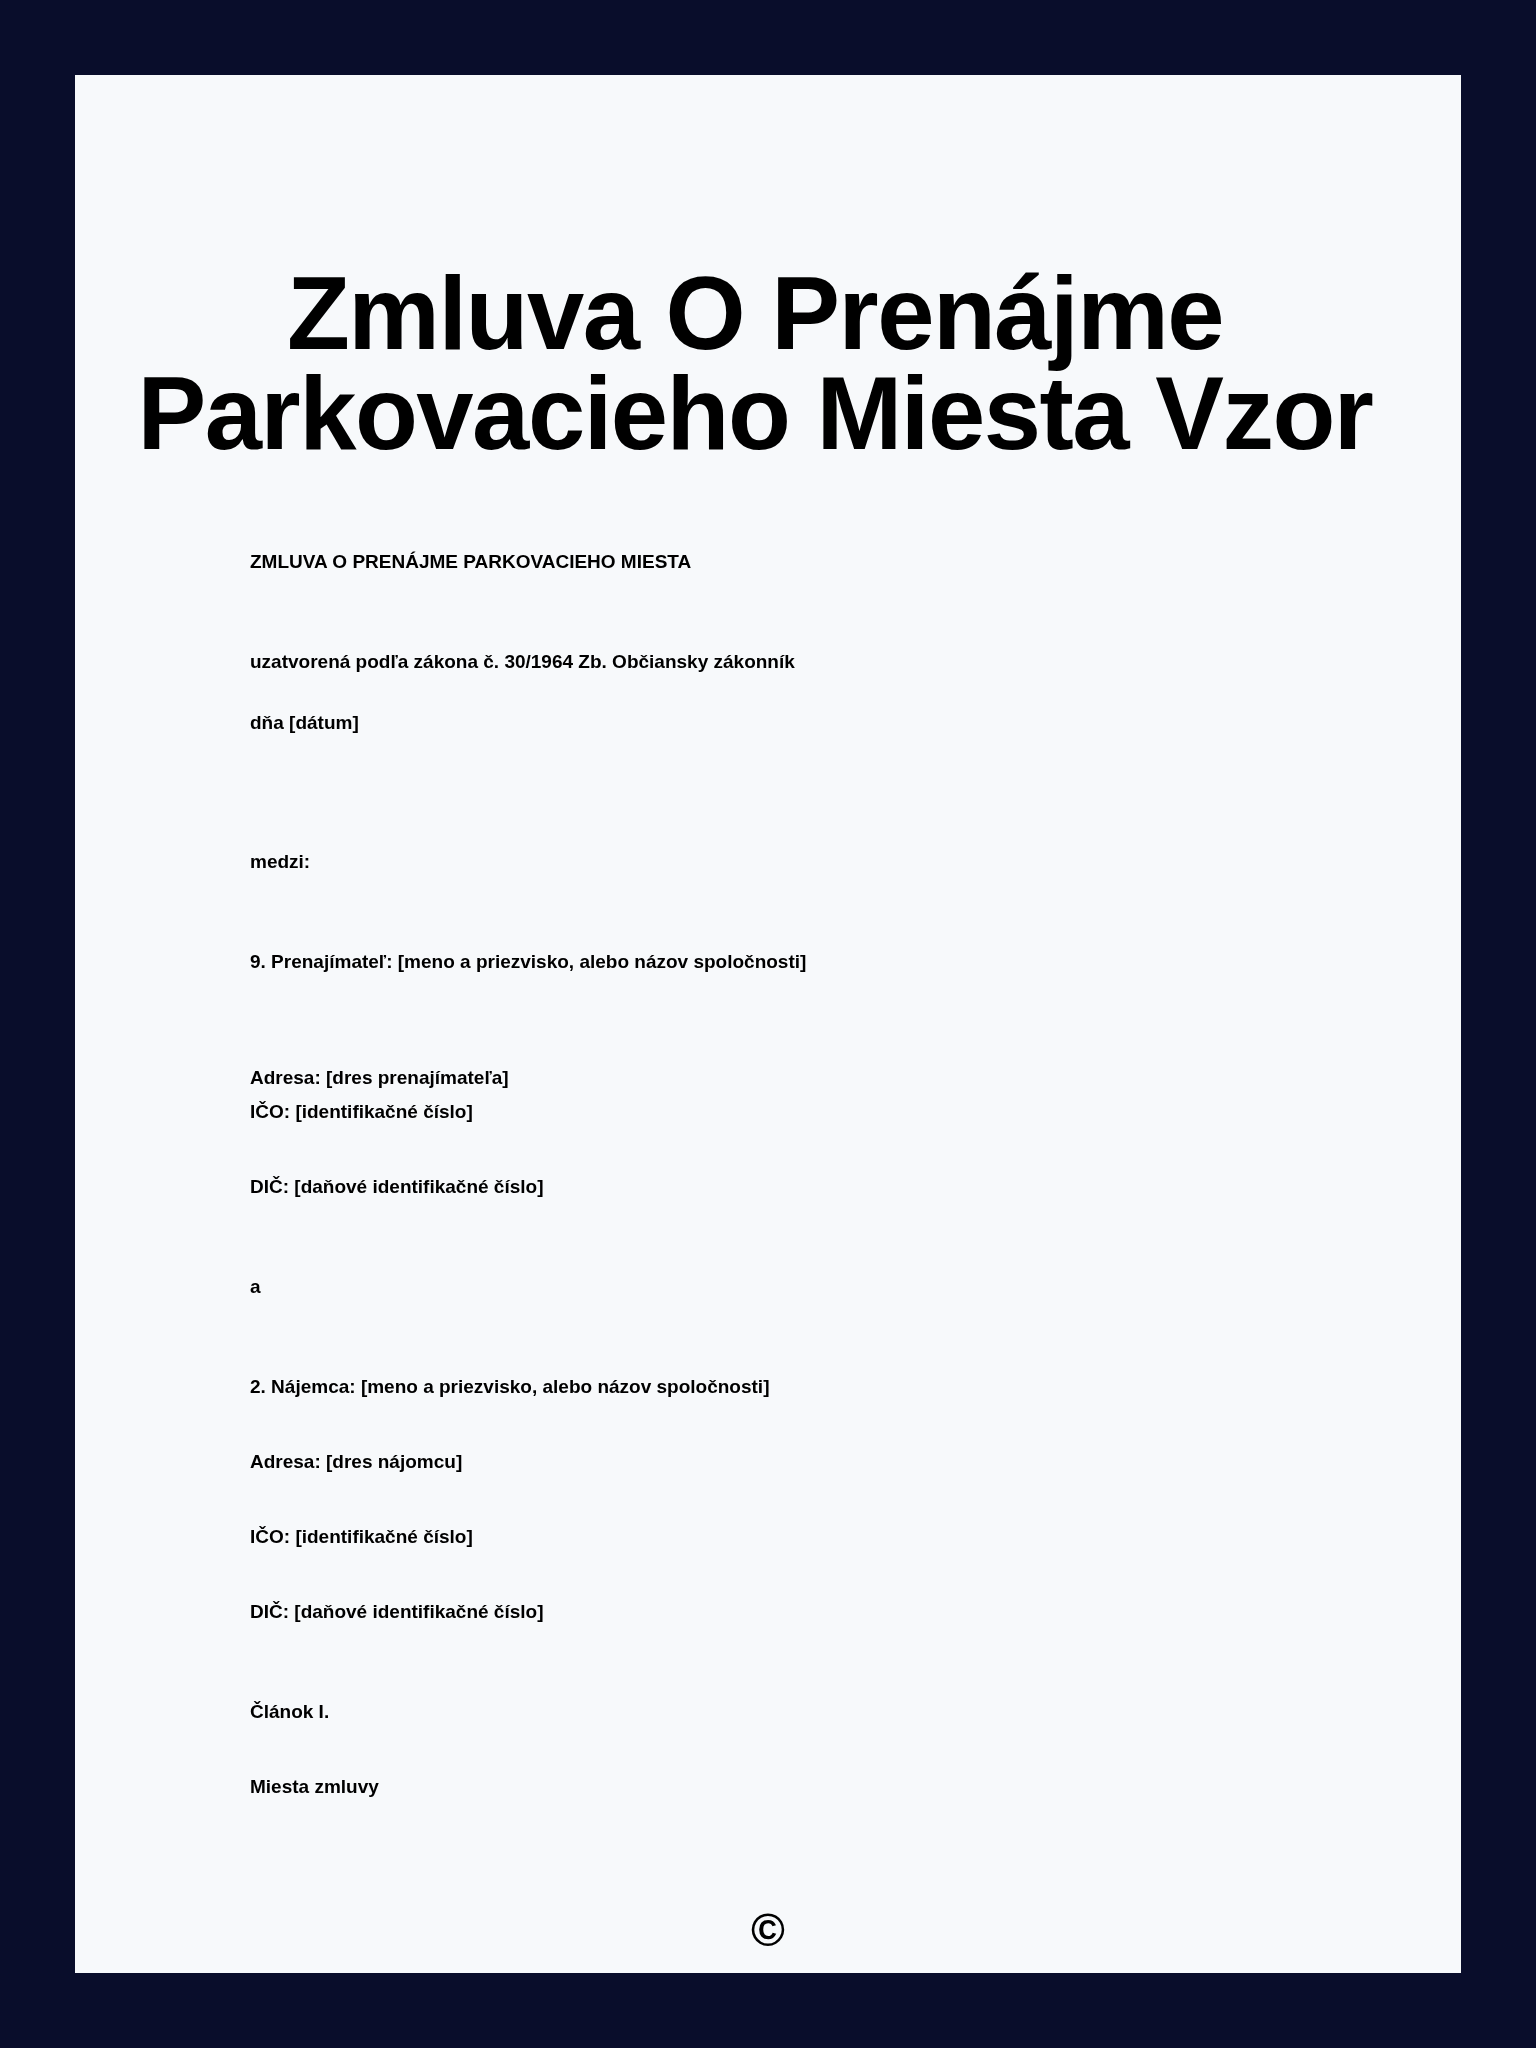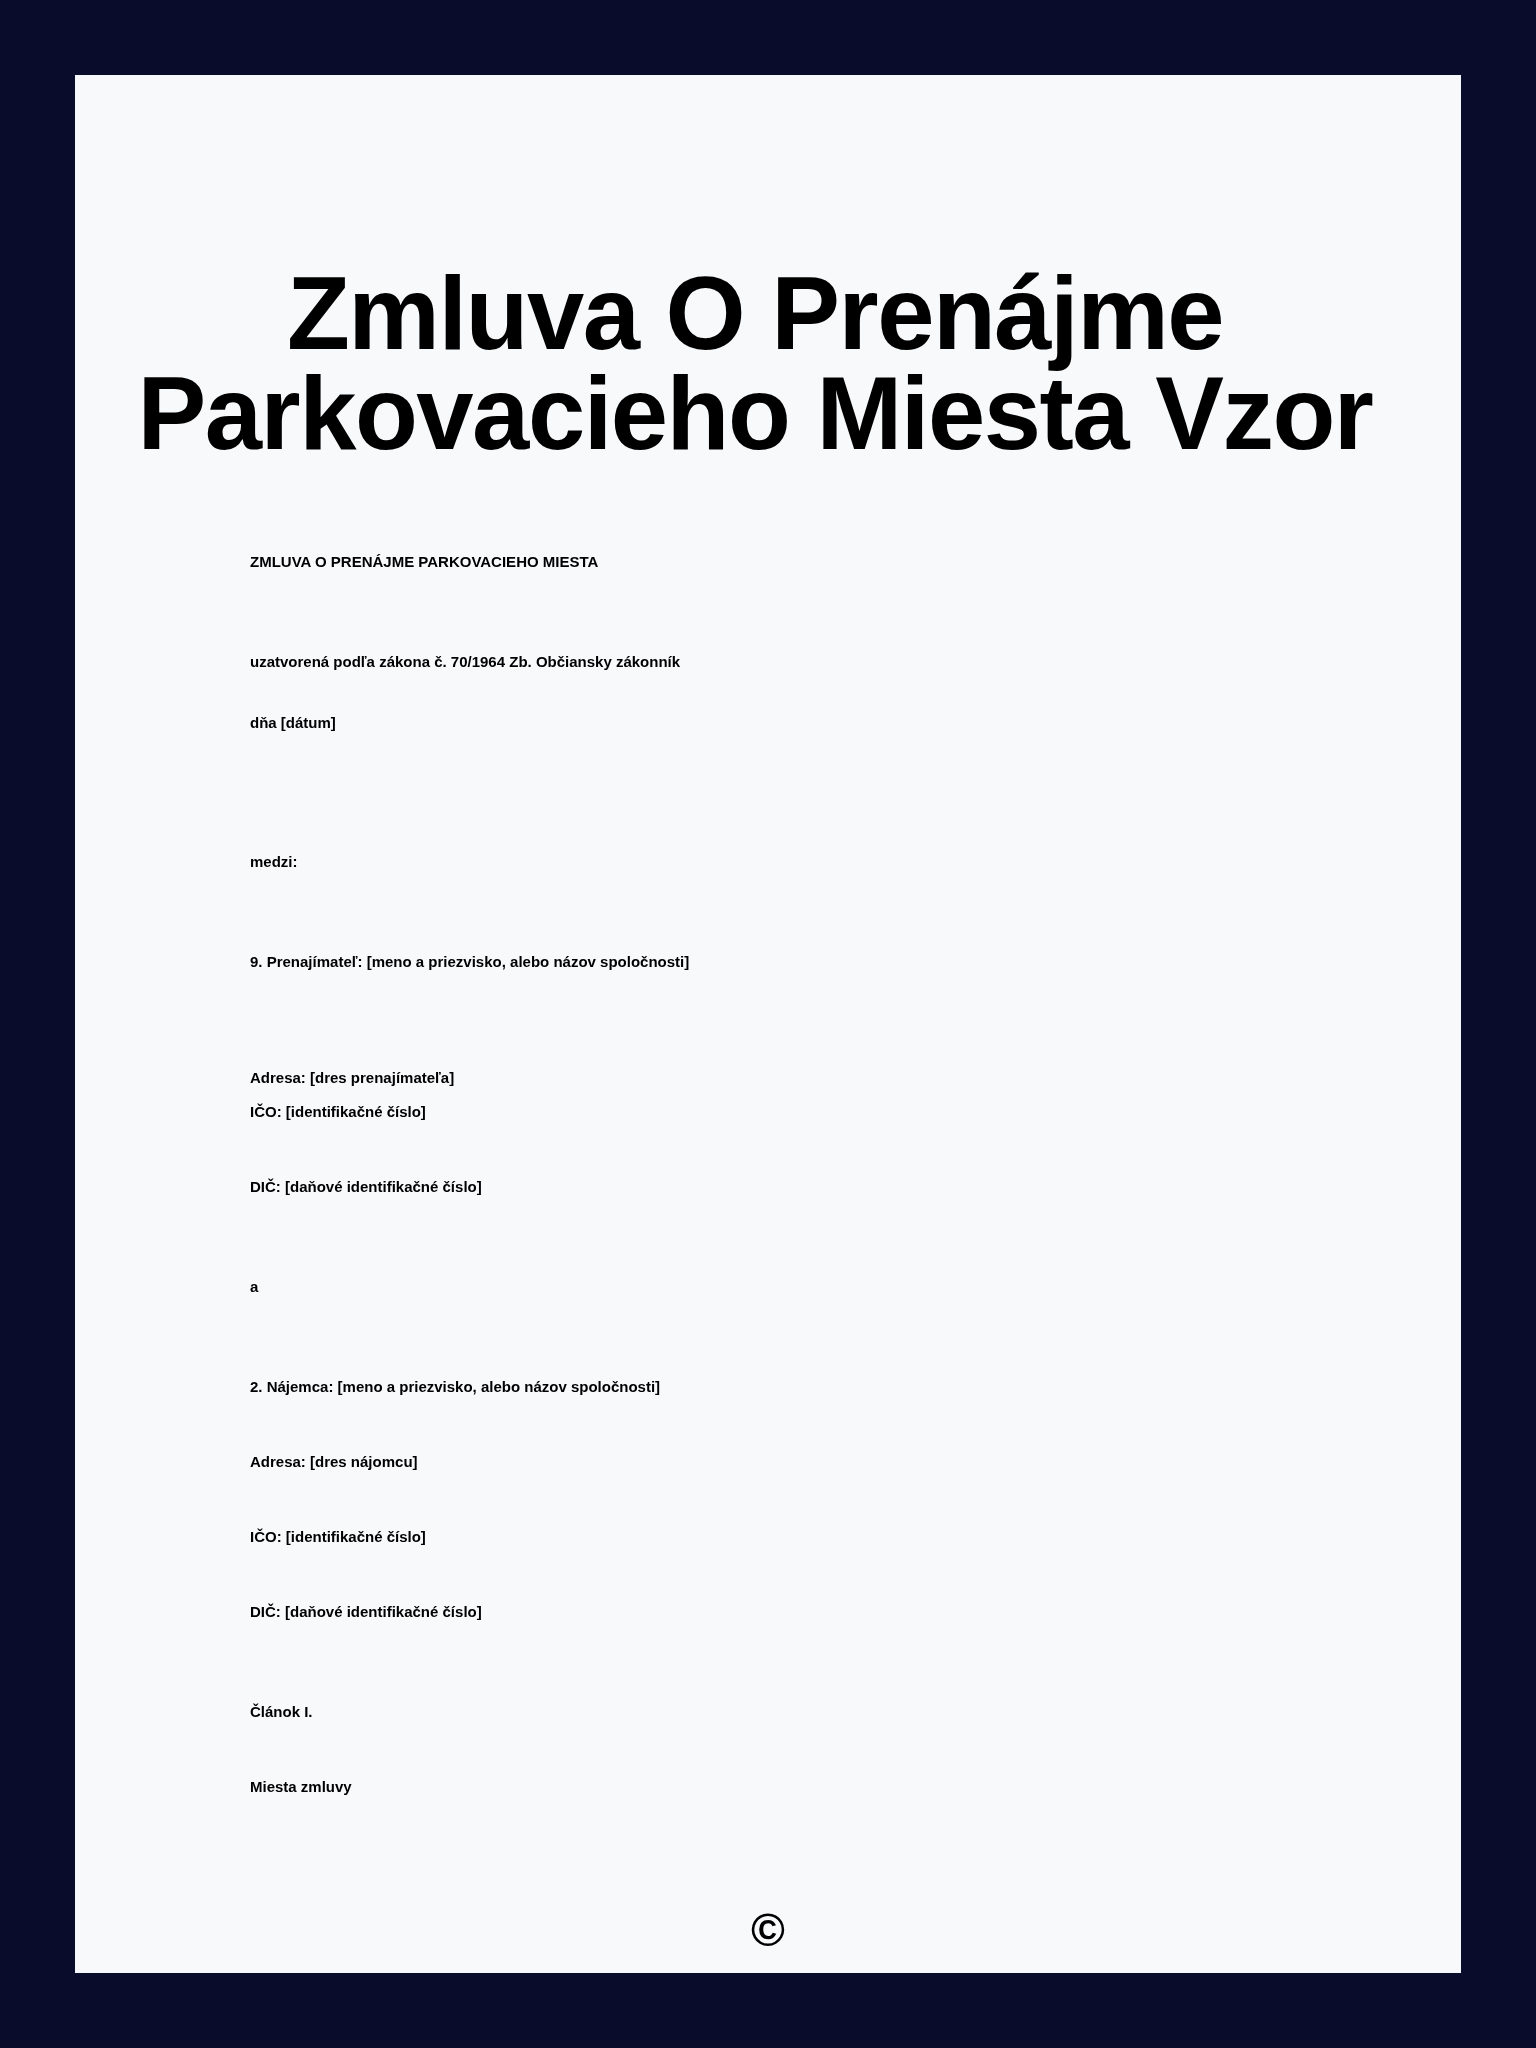--- a/index.html
+++ b/index.html
@@ -51,21 +51,21 @@
       position: absolute;
       left: 175px;
       top: 0;
       width: 1100px;
     }
     .body-line {
       position: absolute;
       left: 0;
       margin: 0;
       font-weight: bold;
-      font-size: 15px;
+      font-size: 19px;
       line-height: 24px;
       color: #000000;
       white-space: nowrap;
     }
     .copyright {
       position: absolute;
       left: 0;
       width: 1386px;
       top: 1832px;
       text-align: center;
@@ -80,21 +80,21 @@
 
 <div class="page">
 
   <h1 class="doc-title">
     <span class="line line-1">Zmluva O Prenájme</span>
     <span class="line line-2">Parkovacieho Miesta Vzor</span>
   </h1>
 
   <div class="body-text">
     <p class="body-line" style="top:475px">ZMLUVA O PRENÁJME PARKOVACIEHO MIESTA</p>
-    <p class="body-line" style="top:575px">uzatvorená podľa zákona č. 70/1964 Zb. Občiansky zákonník</p>
+    <p class="body-line" style="top:575px">uzatvorená podľa zákona č. 30/1964 Zb. Občiansky zákonník</p>
     <p class="body-line" style="top:636px">dňa [dátum]</p>
     <p class="body-line" style="top:775px">medzi:</p>
 
     <p class="body-line" style="top:875px">9. Prenajímateľ: [meno a priezvisko, alebo názov spoločnosti]</p>
     <p class="body-line" style="top:991px">Adresa: [dres prenajímateľa]</p>
     <p class="body-line" style="top:1025px">IČO: [identifikačné číslo]</p>
     <p class="body-line" style="top:1100px">DIČ: [daňové identifikačné číslo]</p>
 
     <p class="body-line" style="top:1200px">a</p>
 

